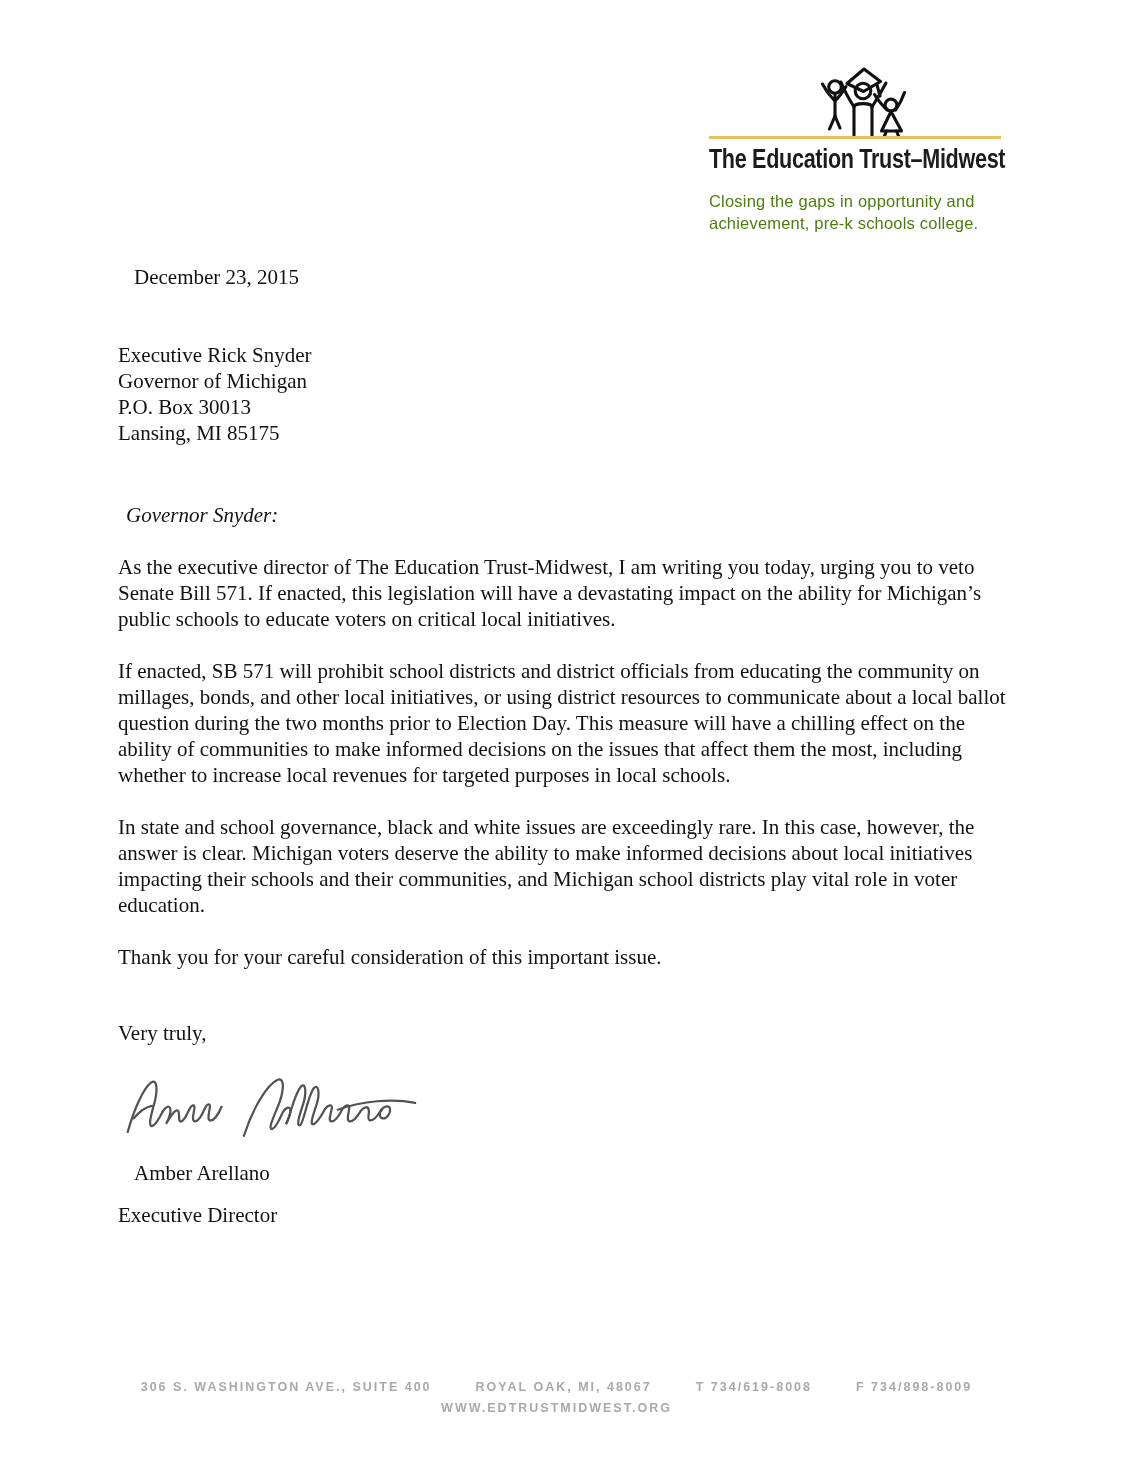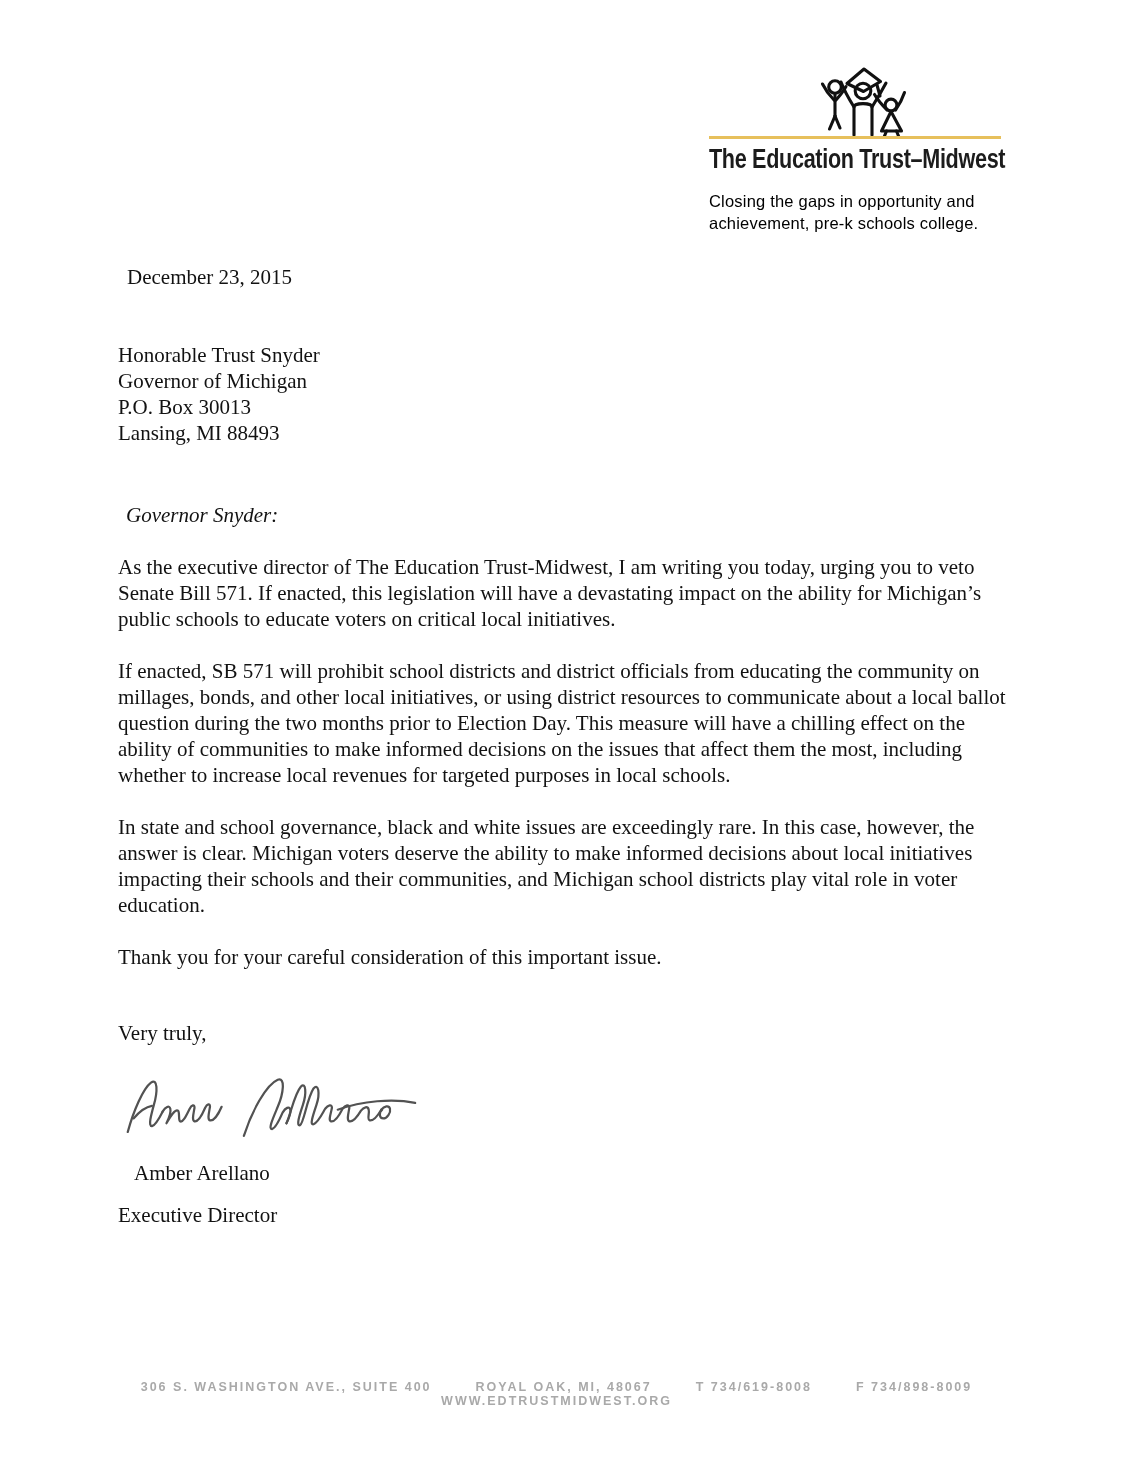--- a/index.html
+++ b/index.html
@@ -44,36 +44,36 @@
     margin-top: 5px;
     white-space: nowrap;
     transform: scaleX(0.80);
     transform-origin: left center;
   }
   .logo-tagline {
     font-family: "Liberation Sans", "DejaVu Sans", sans-serif;
     font-size: 16.5px;
     line-height: 1.32;
     letter-spacing: 0.2px;
-    color: #000000;
+    color: #4d7c0f;
     margin-top: 16px;
     font-weight: 400;
   }
   .logo-tagline span { display: block; }
 
   
   .letter {
     position: absolute;
     left: 118px;
     top: 264px;
     width: 900px;
     font-size: 21px;
     line-height: 26px;
   }
-  .date-line { margin: 0 0 52px 9px; font-family: Liberation Serif, serif; }
+  .date-line { margin: 0 0 52px 16px; font-family: Liberation Serif, serif; }
   .recipient { margin: 0 0 56px 0; }
   .recipient div { margin: 0; }
   .salutation { margin: 0 0 26px 8px; font-style: italic; }
   .letter p.body-par { margin: 0 0 26px 0; }
   .letter p.body-par.last { margin-bottom: 50px; }
   .closing { margin: 0 0 12px 0; }
   .signature-wrap { margin: 0 0 2px 2px; }
   .signature-wrap svg { display: block; }
   .sender-name { margin: 16px; }
   .sender-title { margin: 0; }
@@ -90,21 +90,21 @@
     font-size: 12.5px;
     letter-spacing: 2px;
     color: #a9a9a9;
   }
   .footer-line1 {
     display: flex;
     justify-content: center;
     gap: 44px;
     white-space: nowrap;
   }
-  .footer-line2 { }
+  .footer-line2 { margin-top: 7px; }
 </style>
 </head>
 <body>
 
 <div class="page">
 
   <div class="logo-block">
     <div class="logo-icon-wrap">
       <svg width="104" height="78" viewBox="0 0 104 78" fill="none" xmlns="http://www.w3.org/2000/svg">
         <g stroke="#111111" stroke-width="3.1" stroke-linecap="round" stroke-linejoin="round" fill="none">
@@ -140,24 +140,24 @@
     <div class="logo-tagline">
       <span>Closing the gaps in opportunity and</span>
       <span>achievement, pre-k schools college.</span>
     </div>
   </div>
 
   <div class="letter">
     <p class="date-line">December 23, 2015</p>
 
     <div class="recipient">
-      <div>Honorable Trust Snyder</div>
+      <div>Executive Rick Snyder</div>
       <div>Governor of Michigan</div>
       <div>P.O. Box 30013</div>
-      <div>Lansing, MI 88493</div>
+      <div>Lansing, MI 85175</div>
     </div>
 
     <p class="salutation">Governor Snyder:</p>
 
     <p class="body-par">As the executive director of The Education Trust-Midwest, I am writing you today, urging you to veto Senate Bill 571. If enacted, this legislation will have a devastating impact on the ability for Michigan’s public schools to educate voters on critical local initiatives.</p>
     <p class="body-par">If enacted, SB 571 will prohibit school districts and district officials from educating the community on millages, bonds, and other local initiatives, or using district resources to communicate about a local ballot question during the two months prior to Election Day. This measure will have a chilling effect on the ability of communities to make informed decisions on the issues that affect them the most, including whether to increase local revenues for targeted purposes in local schools.</p>
     <p class="body-par">In state and school governance, black and white issues are exceedingly rare. In this case, however, the answer is clear. Michigan voters deserve the ability to make informed decisions about local initiatives impacting their schools and their communities, and Michigan school districts play vital role in voter education.</p>
     <p class="body-par last">Thank you for your careful consideration of this important issue.</p>
 
     <p class="closing">Very truly,</p>

